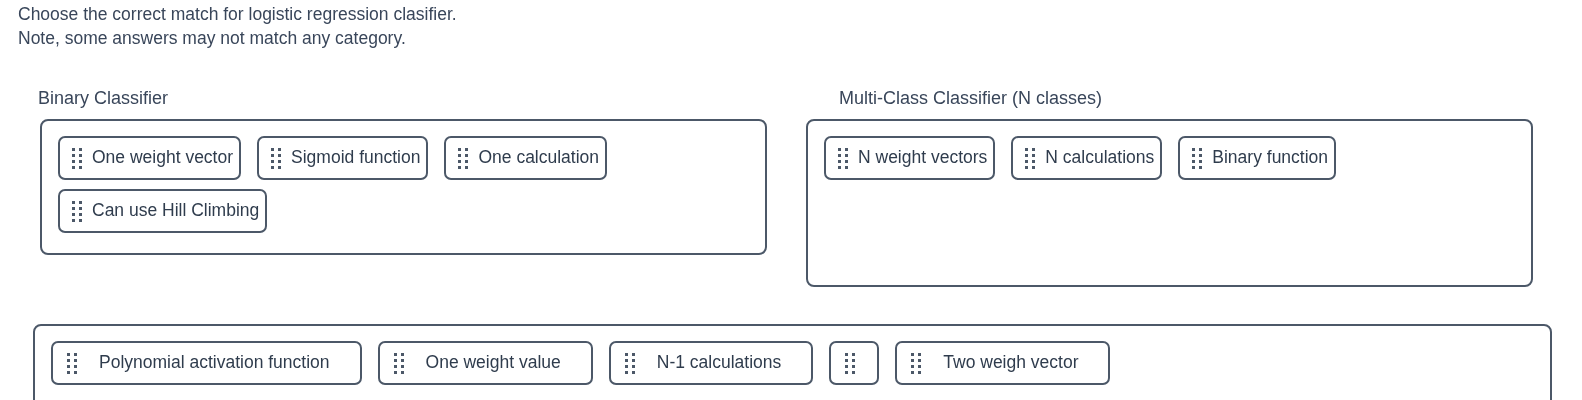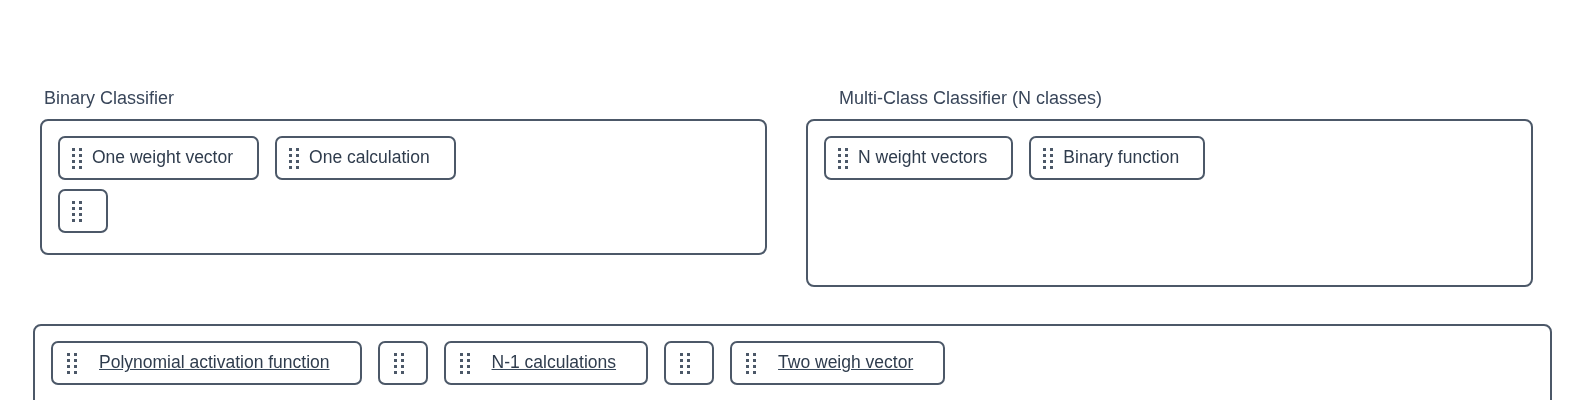--- a/index.html
+++ b/index.html
@@ -36,21 +36,21 @@
   .instructions div { display: block; }
 
   
   .section-label {
     position: absolute;
     font-size: 18px;
     line-height: 22px;
     color: #39465a;
     white-space: nowrap;
   }
-  #label-binary     { left: 44px;  top: 87px; }
+  #label-binary     { left: 38px;  top: 87px; }
   #label-multiclass { left: 839px; top: 87px; }
   #label-possible   { left: 33px;  top: 292px; }
 
   
   .dropzone {
     position: absolute;
     box-sizing: border-box;
     border: 2px solid #4c5868;
     border-radius: 8px;
     background: #ffffff;
@@ -81,34 +81,34 @@
   
   .chip {
     box-sizing: border-box;
     height: 44px;
     display: inline-flex;
     align-items: center;
     border: 2px solid #4c5868;
     border-radius: 7px;
     background: #ffffff;
     margin-right: 16px;
-    padding: 0 24px 0 12px;
+    padding: 0 6px 0 12px;
     cursor: grab;
     user-select: none;
     white-space: nowrap;
   }
   .chip-label {
     font-size: 17.5px;
     line-height: 1;
     color: #2f3c4d;
     padding-left: 10px;
   }
 
   
-  #zone-possible .chip { padding: 0 22px 0 14px; text-decoration: underline; }
+  #zone-possible .chip { padding: 0 22px 0 14px; }
   #zone-possible .chip-label { padding-left: 22px; padding-right: 8px; }
 
   
   .drag-handle {
     flex: 0 0 auto;
     display: grid;
     grid-template-columns: repeat(2, 3px);
     grid-template-rows: repeat(4, 3px);
     column-gap: 4px;
     row-gap: 3px;
@@ -119,20 +119,24 @@
     height: 3px;
     background: #4c5868;
     border-radius: 0;
   }
 </style>
 </head>
 <body>
 
 <div class="page">
 
+  <div class="instructions">
+    <div>Choose the correct match for logistic regression clasifier.</div>
+    <div>Note, some answers may not match any category.</div>
+  </div>
 
   <div class="section-label" id="label-binary">Binary Classifier</div>
 
   <div class="dropzone" id="zone-binary">
     <div class="zone-rows">
         <div class="zone-row">
           <div class="chip">
             <span class="drag-handle">
               <i></i>
               <i></i>
@@ -149,35 +153,49 @@
             <span class="drag-handle">
               <i></i>
               <i></i>
               <i></i>
               <i></i>
               <i></i>
               <i></i>
               <i></i>
               <i></i>
             </span>
+            <span class="chip-label">Sigmoid function</span>
+          </div>
+          <div class="chip">
+            <span class="drag-handle">
+              <i></i>
+              <i></i>
+              <i></i>
+              <i></i>
+              <i></i>
+              <i></i>
+              <i></i>
+              <i></i>
+            </span>
             <span class="chip-label">One calculation</span>
           </div>
         </div>
         <div class="zone-row">
           <div class="chip">
             <span class="drag-handle">
               <i></i>
               <i></i>
               <i></i>
               <i></i>
               <i></i>
               <i></i>
               <i></i>
               <i></i>
             </span>
+            <span class="chip-label">Can use Hill Climbing</span>
           </div>
         </div>
       </div>
   </div>
 
   <div class="section-label" id="label-multiclass">Multi-Class Classifier (N classes)</div>
 
   <div class="dropzone" id="zone-multiclass">
     <div class="zone-rows">
         <div class="zone-row">
@@ -198,20 +216,33 @@
             <span class="drag-handle">
               <i></i>
               <i></i>
               <i></i>
               <i></i>
               <i></i>
               <i></i>
               <i></i>
               <i></i>
             </span>
+            <span class="chip-label">N calculations</span>
+          </div>
+          <div class="chip">
+            <span class="drag-handle">
+              <i></i>
+              <i></i>
+              <i></i>
+              <i></i>
+              <i></i>
+              <i></i>
+              <i></i>
+              <i></i>
+            </span>
             <span class="chip-label">Binary function</span>
           </div>
         </div>
       </div>
   </div>
 
 
   <div class="dropzone" id="zone-possible">
     <div class="zone-rows">
         <div class="zone-row">
@@ -232,20 +263,21 @@
             <span class="drag-handle">
               <i></i>
               <i></i>
               <i></i>
               <i></i>
               <i></i>
               <i></i>
               <i></i>
               <i></i>
             </span>
+            <span class="chip-label">One weight value</span>
           </div>
           <div class="chip">
             <span class="drag-handle">
               <i></i>
               <i></i>
               <i></i>
               <i></i>
               <i></i>
               <i></i>
               <i></i>

